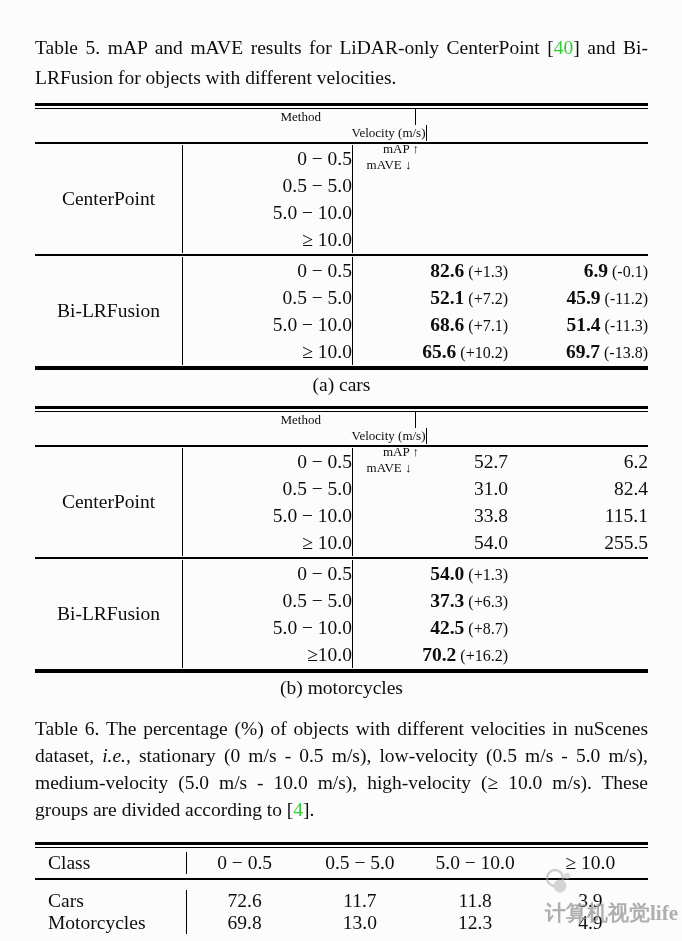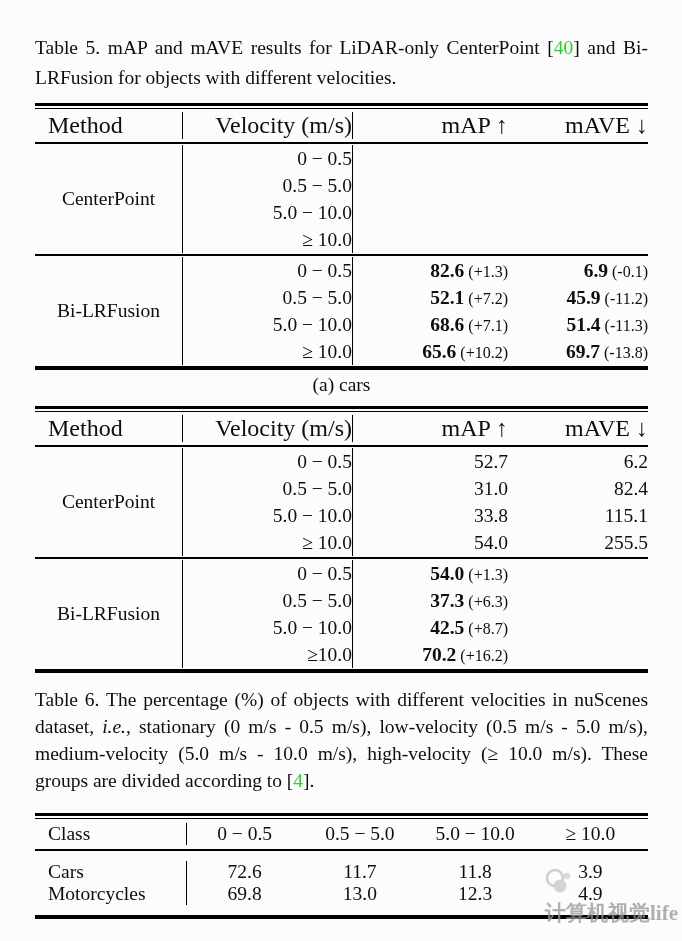--- a/index.html
+++ b/index.html
@@ -19,21 +19,21 @@
   .cite { color: #33cc33; cursor: pointer; }
   .it { font-style: italic; }
 
   
   .rule-double { height: 6px; border-top: 3px solid #000; border-bottom: 1px solid #000; }
   .rule-sep { border-top: 2px solid #000; }
   .rule-thick { border-top: 4px solid #000; }
 
   
   .tbl { margin-top: 10px; }
-  .thead { display: flex; align-items: center; height: 33px; font-size: 24px; }
+  .thead { display: flex; align-items: center; height: 33px; font-size: 13px; flex-direction: column; }
   .block { display: flex; font-size: 19.5px; padding: 1px 0; }
   .col { text-align: right; }
   .c-method { width: 148px; border-right: 1.5px solid #000; }
   .c-vel    { width: 170px; border-right: 1.5px solid #000; }
   .c-map    { width: 155px; }
   .c-mave   { width: 140px; }
   .th-method { text-align: left; padding-left: 13px; }
   .block .c-method { display: flex; align-items: center; justify-content: center; }
   .line { line-height: 27px; height: 27px; white-space: nowrap; }
   .bv { font-weight: 700; }
@@ -166,20 +166,21 @@
       </div>
       <div class="col c-map">
         <div class="line"><span class="bv">54.0</span><span class="bd">(+1.3)</span></div>
         <div class="line"><span class="bv">37.3</span><span class="bd">(+6.3)</span></div>
         <div class="line"><span class="bv">42.5</span><span class="bd">(+8.7)</span></div>
         <div class="line"><span class="bv">70.2</span><span class="bd">(+16.2)</span></div>
       </div>
     </div>
 
     <div class="rule-thick"></div>
+    <div class="subcap">(b) motorcycles</div>
   </div>
 
   <div class="caption6">
     <span>Table 6.  The percentage (%) of objects with different velocities in nuScenes dataset, </span><span class="it">i.e.,</span><span> stationary (0 m/s - 0.5 m/s), low-velocity (0.5 m/s - 5.0 m/s), medium-velocity (5.0 m/s - 10.0 m/s), high-velocity (≥ 10.0 m/s). These groups are divided according to [</span><span class="cite">4</span><span>].</span>
   </div>
 
   <div class="tbl6">
     <div class="rule-double"></div>
     <div class="t6head">
       <div class="t6class">Class</div>

